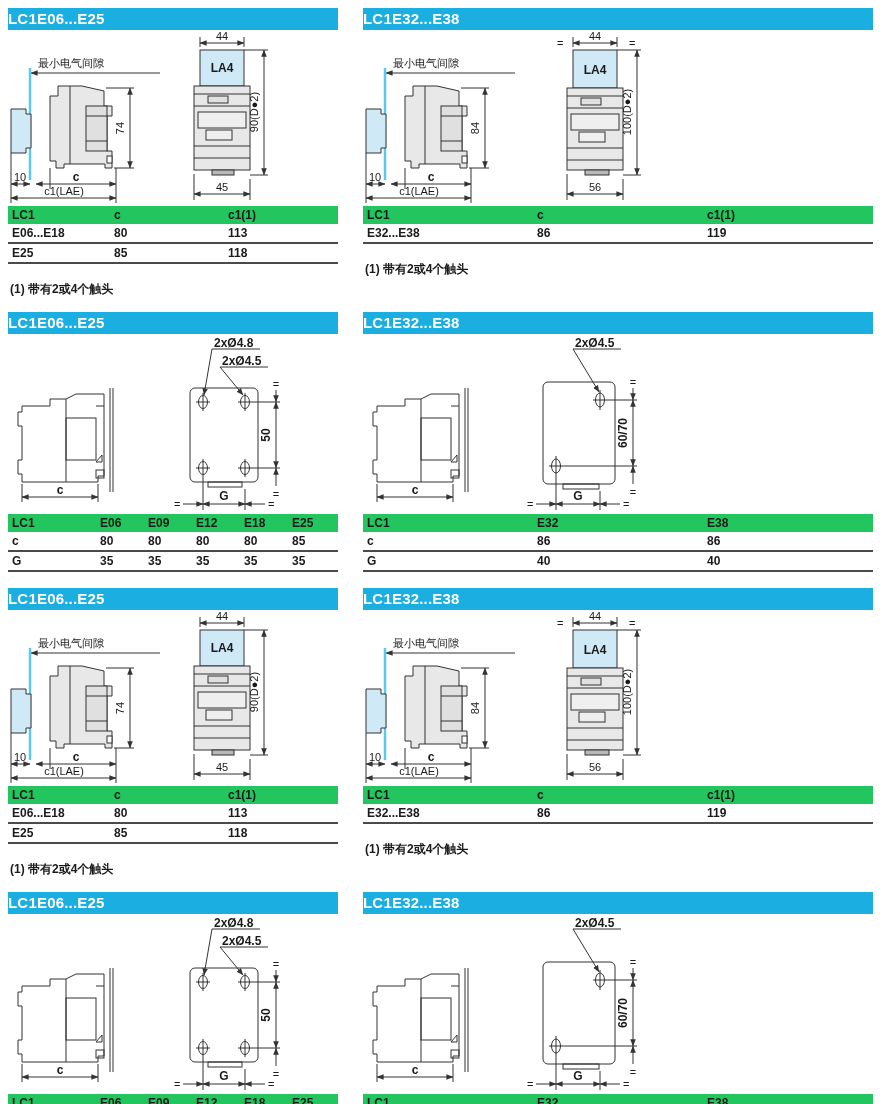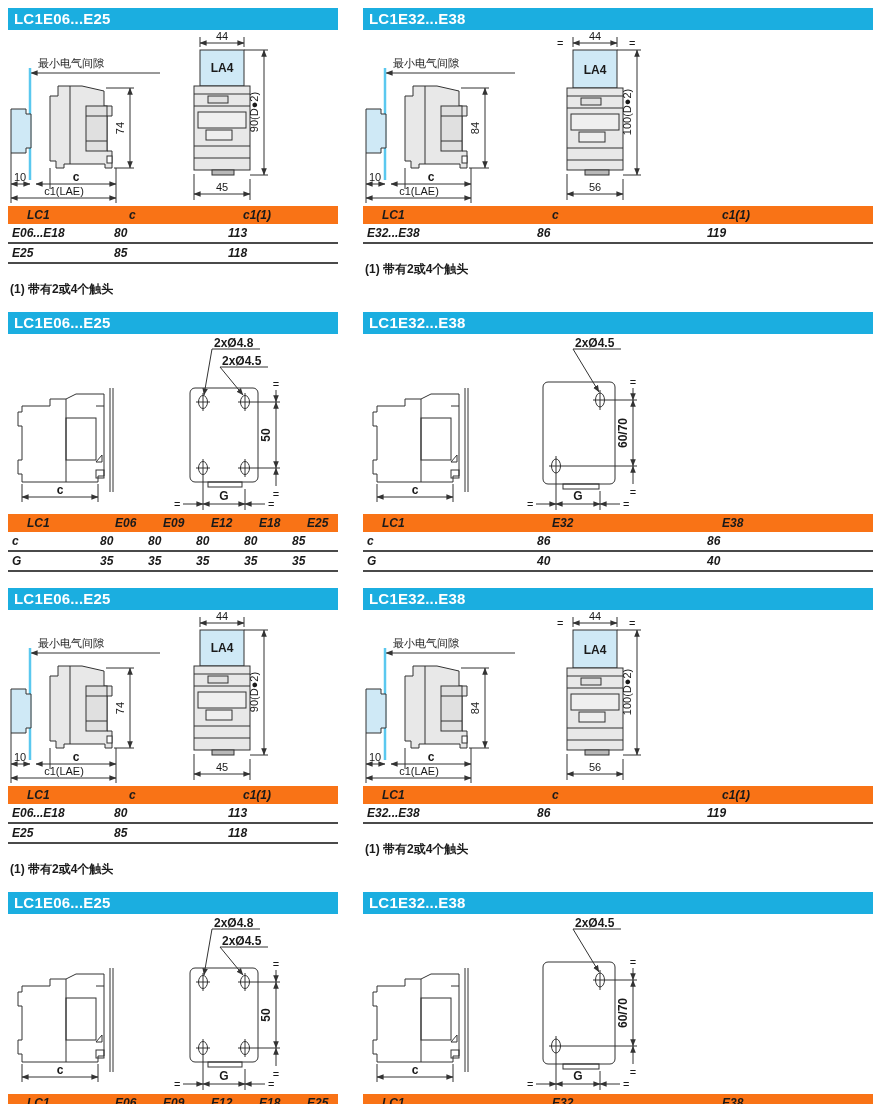--- a/index.html
+++ b/index.html
@@ -3,33 +3,33 @@
 <meta charset="utf-8">
 <style>
   html,body{margin:0;padding:0;background:#fff;}
   body{width:880px;height:1104px;overflow:hidden;font-family:"Liberation Sans",sans-serif;color:#1a1a1a;}
   .page{padding:8px 8px 0 8px;}
   .row{display:flex;gap:25px;}
   .row-dim{margin-bottom:14px;}
   .row-mount{margin-bottom:16px;}
   .col-left{width:330px;flex:0 0 330px;}
   .col-right{width:510px;flex:0 0 510px;}
-  .bar{background:#1baee0;color:#fff;font-weight:bold;font-size:15px;height:22px;line-height:22px;padding-left:6px;letter-spacing:.2px;}
+  .bar{background:#1baee0;color:#fff;font-weight:bold;font-size:15px;height:22px;line-height:22px;letter-spacing:.2px;}
   .drawing{position:relative;display:flex;align-items:flex-start;}
   .drawing-dim{height:176px;}
   .drawing-mount{height:180px;}
   .sv-side{margin-top:26px;}
   .sv-front{margin-top:4px;margin-left:16px;}
   .sv-front-lg{margin-top:4px;margin-left:26px;}
   .sv-outline{margin-top:48px;margin-left:2px;}
   .sv-plate{margin-left:30px;margin-top:2px;}
   table.tbl{width:100%;border-collapse:collapse;font-size:12px;font-weight:bold;table-layout:fixed;}
-  table.tbl th{background:#f97316;text-align:left;padding:2px 19px;font-weight:bold;font-style:italic;}
+  table.tbl th{background:#22c55e;text-align:left;padding:2px 4px;font-weight:bold;}
   table.tbl td{padding:2px 4px;}
-  table.tbl tbody tr{border-bottom:2px solid #4a4a4a;font-style:italic;}
+  table.tbl tbody tr{border-bottom:2px solid #4a4a4a;}
   .footnote{font-size:12px;font-weight:bold;margin-top:17px;padding-left:2px;}
   .ln{stroke:#333;fill:none;stroke-width:1;}
   .cy{stroke:#5ac8ef;stroke-width:2.5;fill:none;}
   text.dt{font-size:11px;fill:#1a1a1a;}
   text.dtb{font-size:12px;font-weight:bold;fill:#1a1a1a;}
   svg{overflow:visible;}
 </style>
 </head>
 <body>
 

